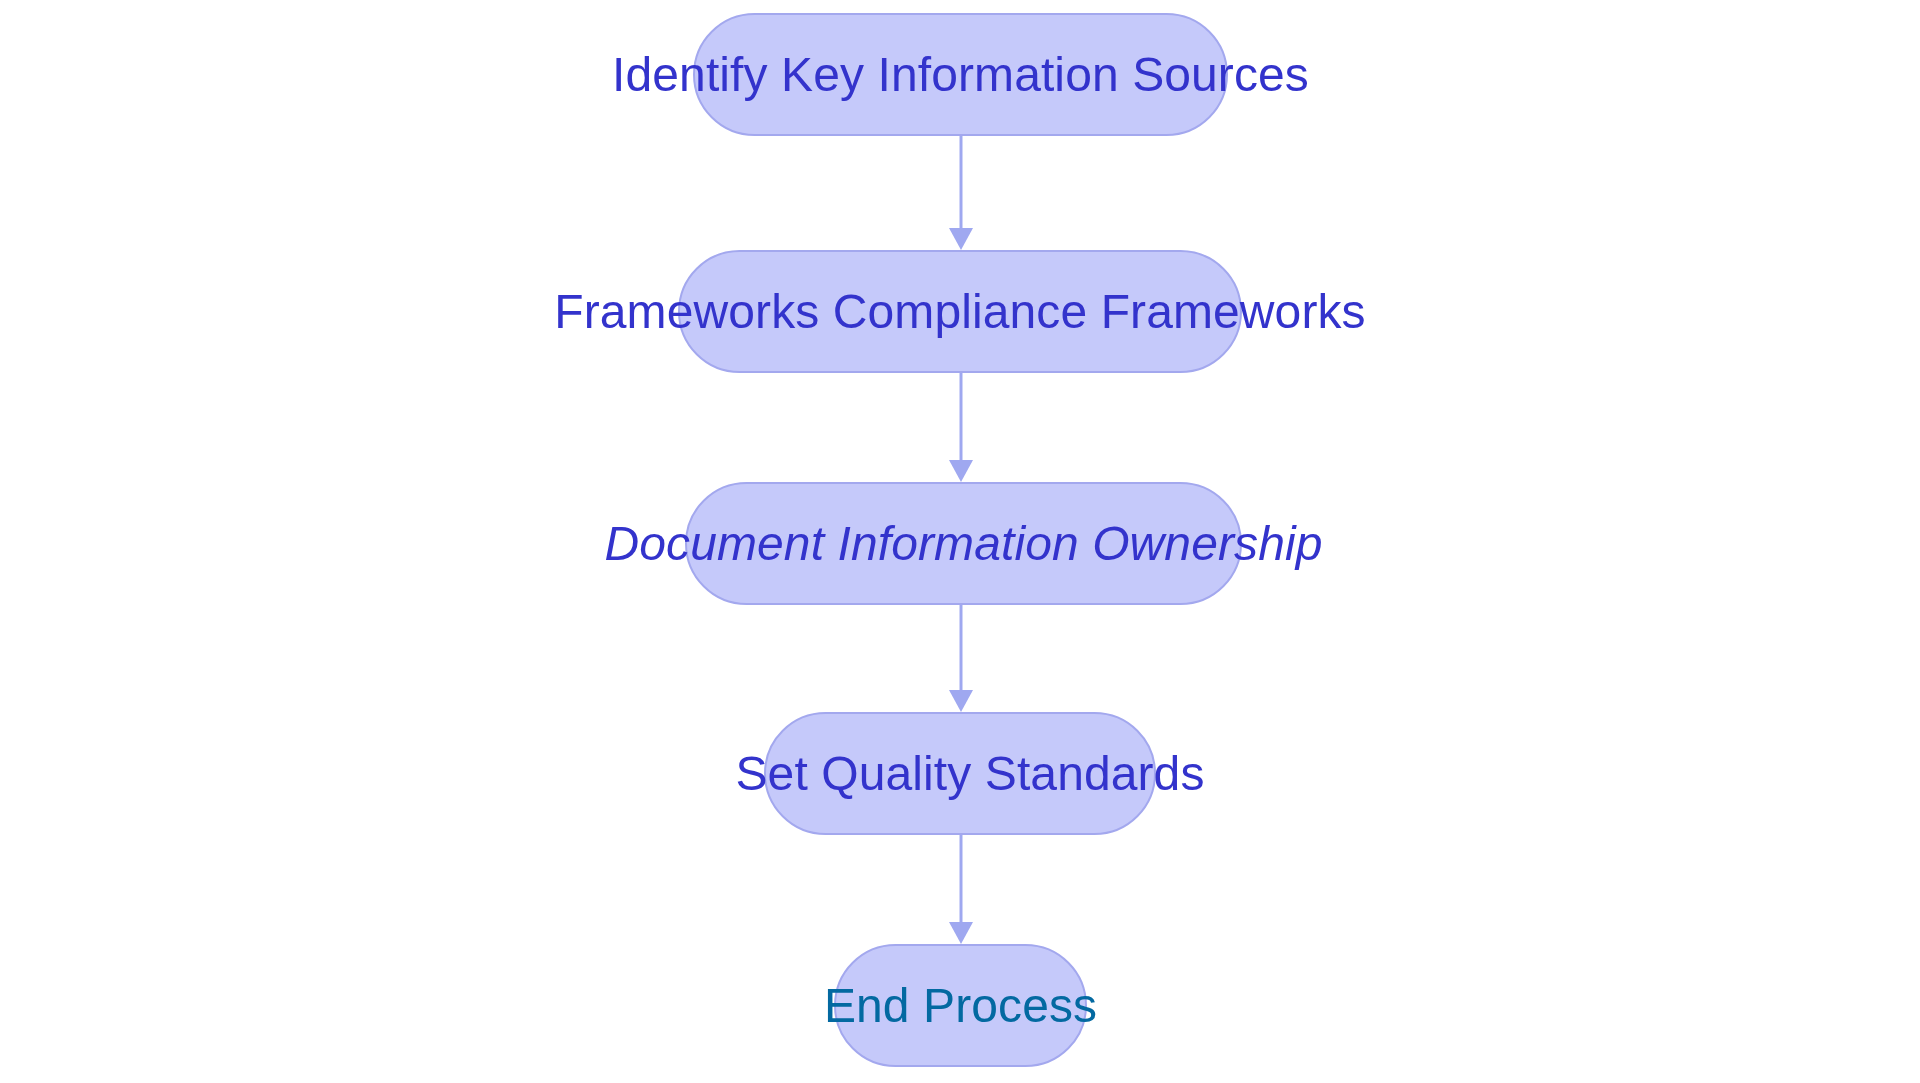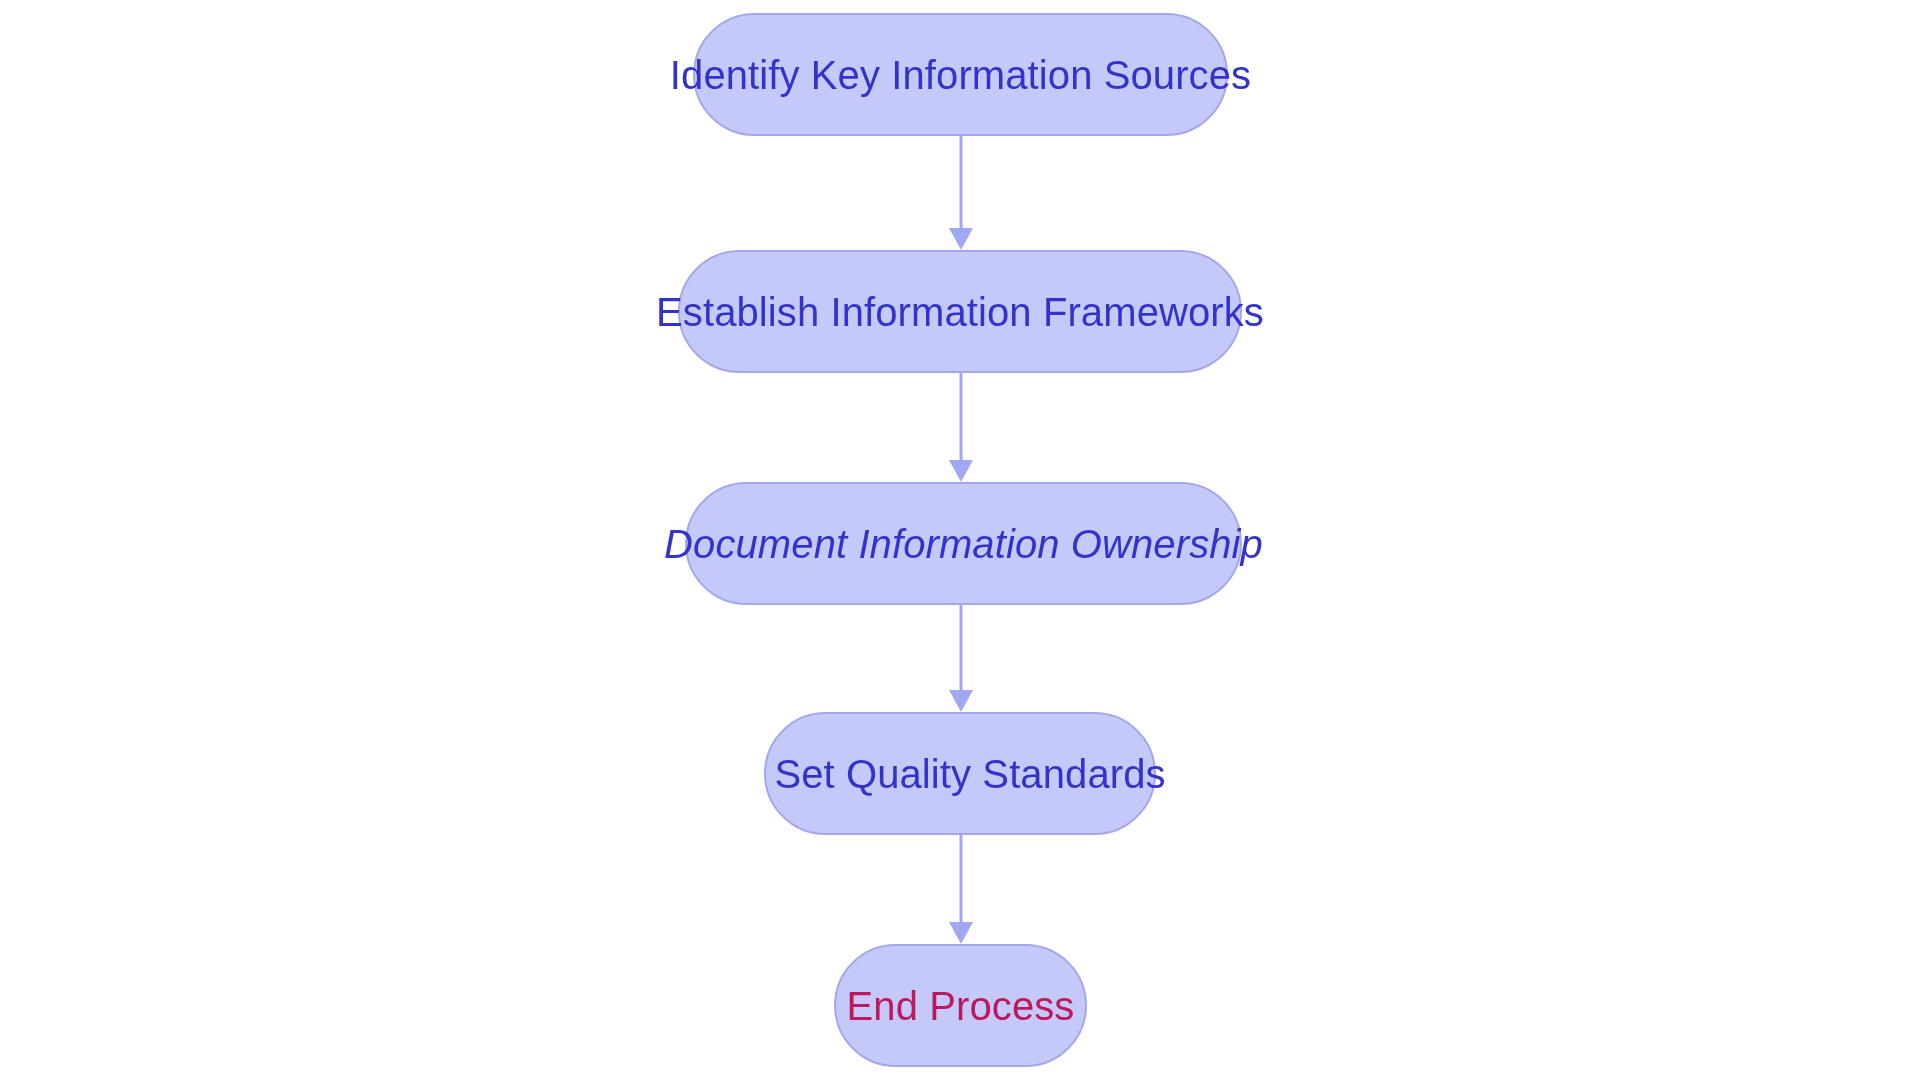--- a/index.html
+++ b/index.html
@@ -27,21 +27,21 @@
     align-items: center;
     justify-content: center;
     background: #c5c9fa;
     border: 2px solid #a3a8ee;
     border-radius: 999px;
     text-align: center;
     z-index: 2;
   }
   .flow-node-label {
     font-family: "Liberation Sans", "DejaVu Sans", sans-serif;
-    font-size: 40px;
+    font-size: 48px;
     font-weight: 400;
     color: #3333cc;
     letter-spacing: 0.1px;
     line-height: 1.15;
     white-space: nowrap;
   }
   .flow-edge {
     position: absolute;
     z-index: 1;
   }
@@ -81,28 +81,28 @@
       <line x1="13" y1="0" x2="13" y2="87" stroke="#9fa8f0" stroke-width="3"></line>
       <polygon points="1,87 25,87 13,109" fill="#9fa8f0"></polygon>
     </svg>
   </div>
 
   <div class="flow-node" style="left: 693px; top: 13px; width: 535px; height: 123px; background: rgb(197, 201, 250); border-color: rgb(163, 168, 238);">
     <span class="flow-node-label" style="color: rgb(51, 51, 204);">Identify Key Information Sources</span>
   </div>
 
   <div class="flow-node" style="left: 678px; top: 250px; width: 564px; height: 123px; background: rgb(197, 201, 250); border-color: rgb(163, 168, 238);">
-    <span class="flow-node-label" style="color: rgb(51, 51, 204);">Establish Information Frameworks</span>
+    <span class="flow-node-label" style="color: rgb(51, 51, 204);">Frameworks Compliance Frameworks</span>
   </div>
 
   <div class="flow-node" style="left: 685px; top: 482px; width: 557px; height: 123px; background: rgb(197, 201, 250); border-color: rgb(163, 168, 238); font-style: italic;">
     <span class="flow-node-label" style="color: rgb(51, 51, 204);">Document Information Ownership</span>
   </div>
 
   <div class="flow-node" style="left: 764px; top: 712px; width: 392px; height: 123px; background: rgb(197, 201, 250); border-color: rgb(163, 168, 238);">
     <span class="flow-node-label" style="color: rgb(51, 51, 204); margin-left: 20px;">Set Quality Standards</span>
   </div>
 
   <div class="flow-node" style="left: 834px; top: 944px; width: 253px; height: 123px; background: rgb(197, 201, 250); border-color: rgb(163, 168, 238);">
-    <span class="flow-node-label" style="color: #be185d;">End Process</span>
+    <span class="flow-node-label" style="color: #0369a1;">End Process</span>
   </div>
 
 </div>
 
 </body></html>

